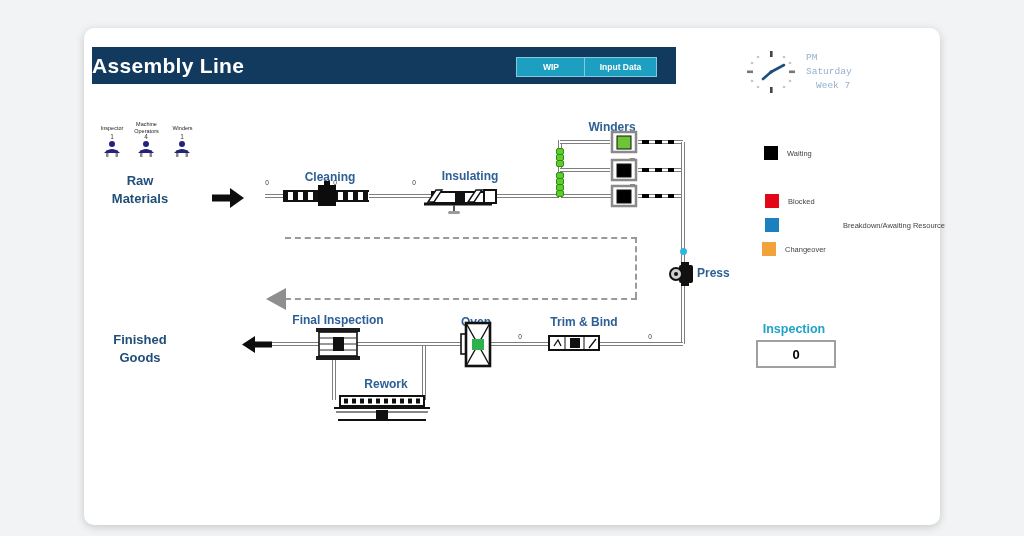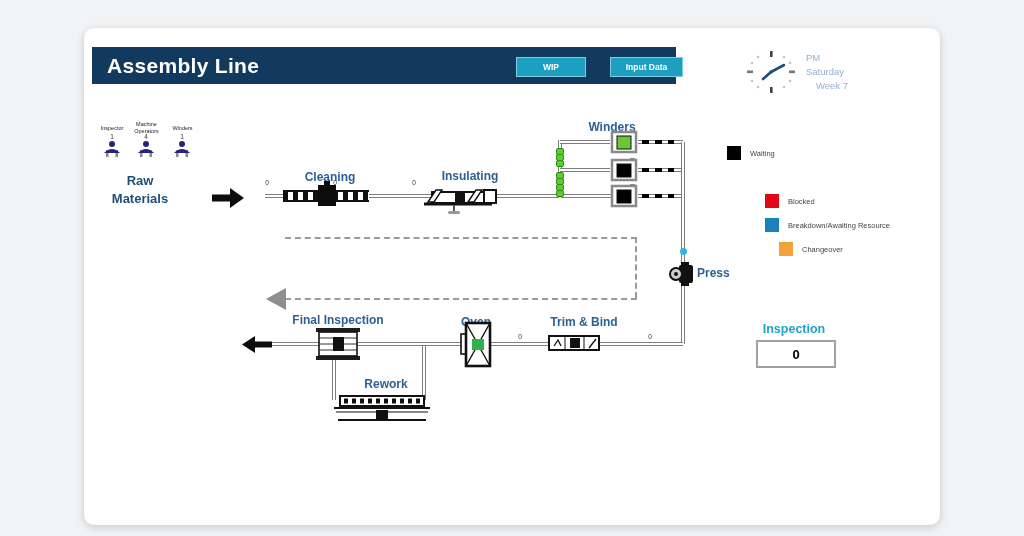--- a/index.html
+++ b/index.html
@@ -3,28 +3,28 @@
 <meta charset="utf-8">
 <style>
   html,body{margin:0;padding:0;}
   body{width:1024px;height:536px;background:#f2f3f4;position:relative;overflow:hidden;
        font-family:"Liberation Sans",sans-serif;}
   .abs{position:absolute;}
   #card{position:absolute;left:84px;top:28px;width:856px;height:497px;background:#fff;
         border-radius:10px;box-shadow:0 2px 8px rgba(0,0,0,.18);}
   
   #hdr{left:8px;top:19px;width:584px;height:37px;background:#123A5E;display:flex;align-items:center;}
-  #hdr .title{color:#fff;font-size:21px;font-weight:bold;padding-left:15px;letter-spacing:.3px;}
+  #hdr .title{color:#fff;font-size:21px;font-weight:bold;letter-spacing:.3px;}
   .hbtn{position:absolute;height:18px;background:#1D9FC2;border:1px solid rgba(255,255,255,.45);
         color:#fff;font-size:8.5px;font-weight:bold;display:flex;align-items:center;justify-content:center;
         cursor:pointer;}
   #btn-wip{left:432px;top:29px;width:68px;}
-  #btn-input{left:526px;top:29px;width:71px;}
-  
-  .clk-txt{color:#93B0CD;font-size:9.5px;}
+  #btn-input{left:500px;top:29px;width:71px;}
+  
+  .clk-txt{color:#93B0CD;font-size:9.5px;font-family:Liberation Mono, monospace;}
   
   .stlbl{font-weight:bold;color:#2E6096;text-align:center;font-size:12px;}
   .biglbl{font-weight:bold;color:#1F4E79;text-align:center;font-size:13px;line-height:1.35;}
   .cnt{font-size:6.5px;color:#333;text-align:center;}
   
   .pipe-h{height:2px;background:#fff;border-top:1px solid #7e7e7e;border-bottom:1px solid #7e7e7e;}
   .pipe-v{width:2px;background:#fff;border-left:1px solid #7e7e7e;border-right:1px solid #7e7e7e;}
   .dashes{height:4px;background:repeating-linear-gradient(90deg,#000 0 7px,transparent 7px 13px);}
   
   #belt{left:199px;top:162px;width:86px;height:8px;border-top:2px solid #111;border-bottom:2px solid #111;
@@ -116,20 +116,21 @@
     </svg>
   </div>
 
   <div class="abs biglbl" style="left:14px;top:144px;width:84px;">Raw Materials</div>
   <div class="abs" style="left:128px;top:160px;">
     <svg width="32" height="20" viewBox="0 0 32 20">
         <rect x="0" y="6.5" width="18" height="7" fill="#0d0d0d"></rect>
         <polygon points="18,0 32,10 18,20" fill="#0d0d0d"></polygon>
       </svg>
   </div>
+  <div class="abs biglbl" style="left:14px;top:303px;width:84px;">Finished Goods</div>
   <div class="abs" style="left:158px;top:308px;">
     <svg width="30" height="17" viewBox="0 0 30 17">
         <rect x="12" y="5.5" width="18" height="6" fill="#0d0d0d"></rect>
         <polygon points="13,0 0,8.5 13,17" fill="#0d0d0d"></polygon>
       </svg>
   </div>
 
   <div class="abs pipe-h" style="left:181px;top:166px;width:347px;"></div>
   <div class="abs pipe-v" style="left:474px;top:112px;height:58px;"></div>
   <div class="abs pipe-h" style="left:476px;top:112px;width:50px;"></div>
@@ -269,33 +270,33 @@
         <rect x="66" y="4.5" width="4" height="5" fill="#111"></rect>
       <rect x="74" y="4.5" width="4" height="5" fill="#111"></rect>
         <rect x="82" y="4.5" width="4" height="5" fill="#111"></rect>
       <line x1="0" y1="14" x2="96" y2="14" stroke="#111" stroke-width="2"></line>
       <line x1="2" y1="18" x2="94" y2="18" stroke="#111" stroke-width="1"></line>
       <rect x="42" y="16" width="12" height="10" fill="#111"></rect>
       <line x1="4" y1="26" x2="92" y2="26" stroke="#111" stroke-width="2"></line>
     </svg>
   </div>
 
-  <div class="abs lrow" style="left:643px;top:118px;width:180px;">
+  <div class="abs lrow" style="left:680px;top:118px;width:180px;">
     <span class="sq sw0"></span>
     <span class="ltxt">Waiting</span>
   </div>
   <div class="abs lrow" style="left:681px;top:166px;width:180px;">
     <span class="sq sw2"></span>
     <span class="ltxt">Blocked</span>
   </div>
-  <div class="abs lrow" style="left:681px;top:190px;width:180px;">
+  <div class="abs lrow" style="left:681px;top:190px;width:180px;justify-content:space-between;">
     <span class="sq sw3"></span>
     <span class="ltxt">Breakdown/Awaiting Resource</span>
   </div>
-  <div class="abs lrow" style="left:695px;top:214px;width:180px;">
+  <div class="abs lrow" style="left:678px;top:214px;width:180px;">
     <span class="sq sw4"></span>
     <span class="ltxt">Changeover</span>
   </div>
 
   <div class="abs" id="tp-lbl">Inspection</div>
   <div class="abs" id="tp-box">0</div>
 
 </div>
 
 </body></html>

